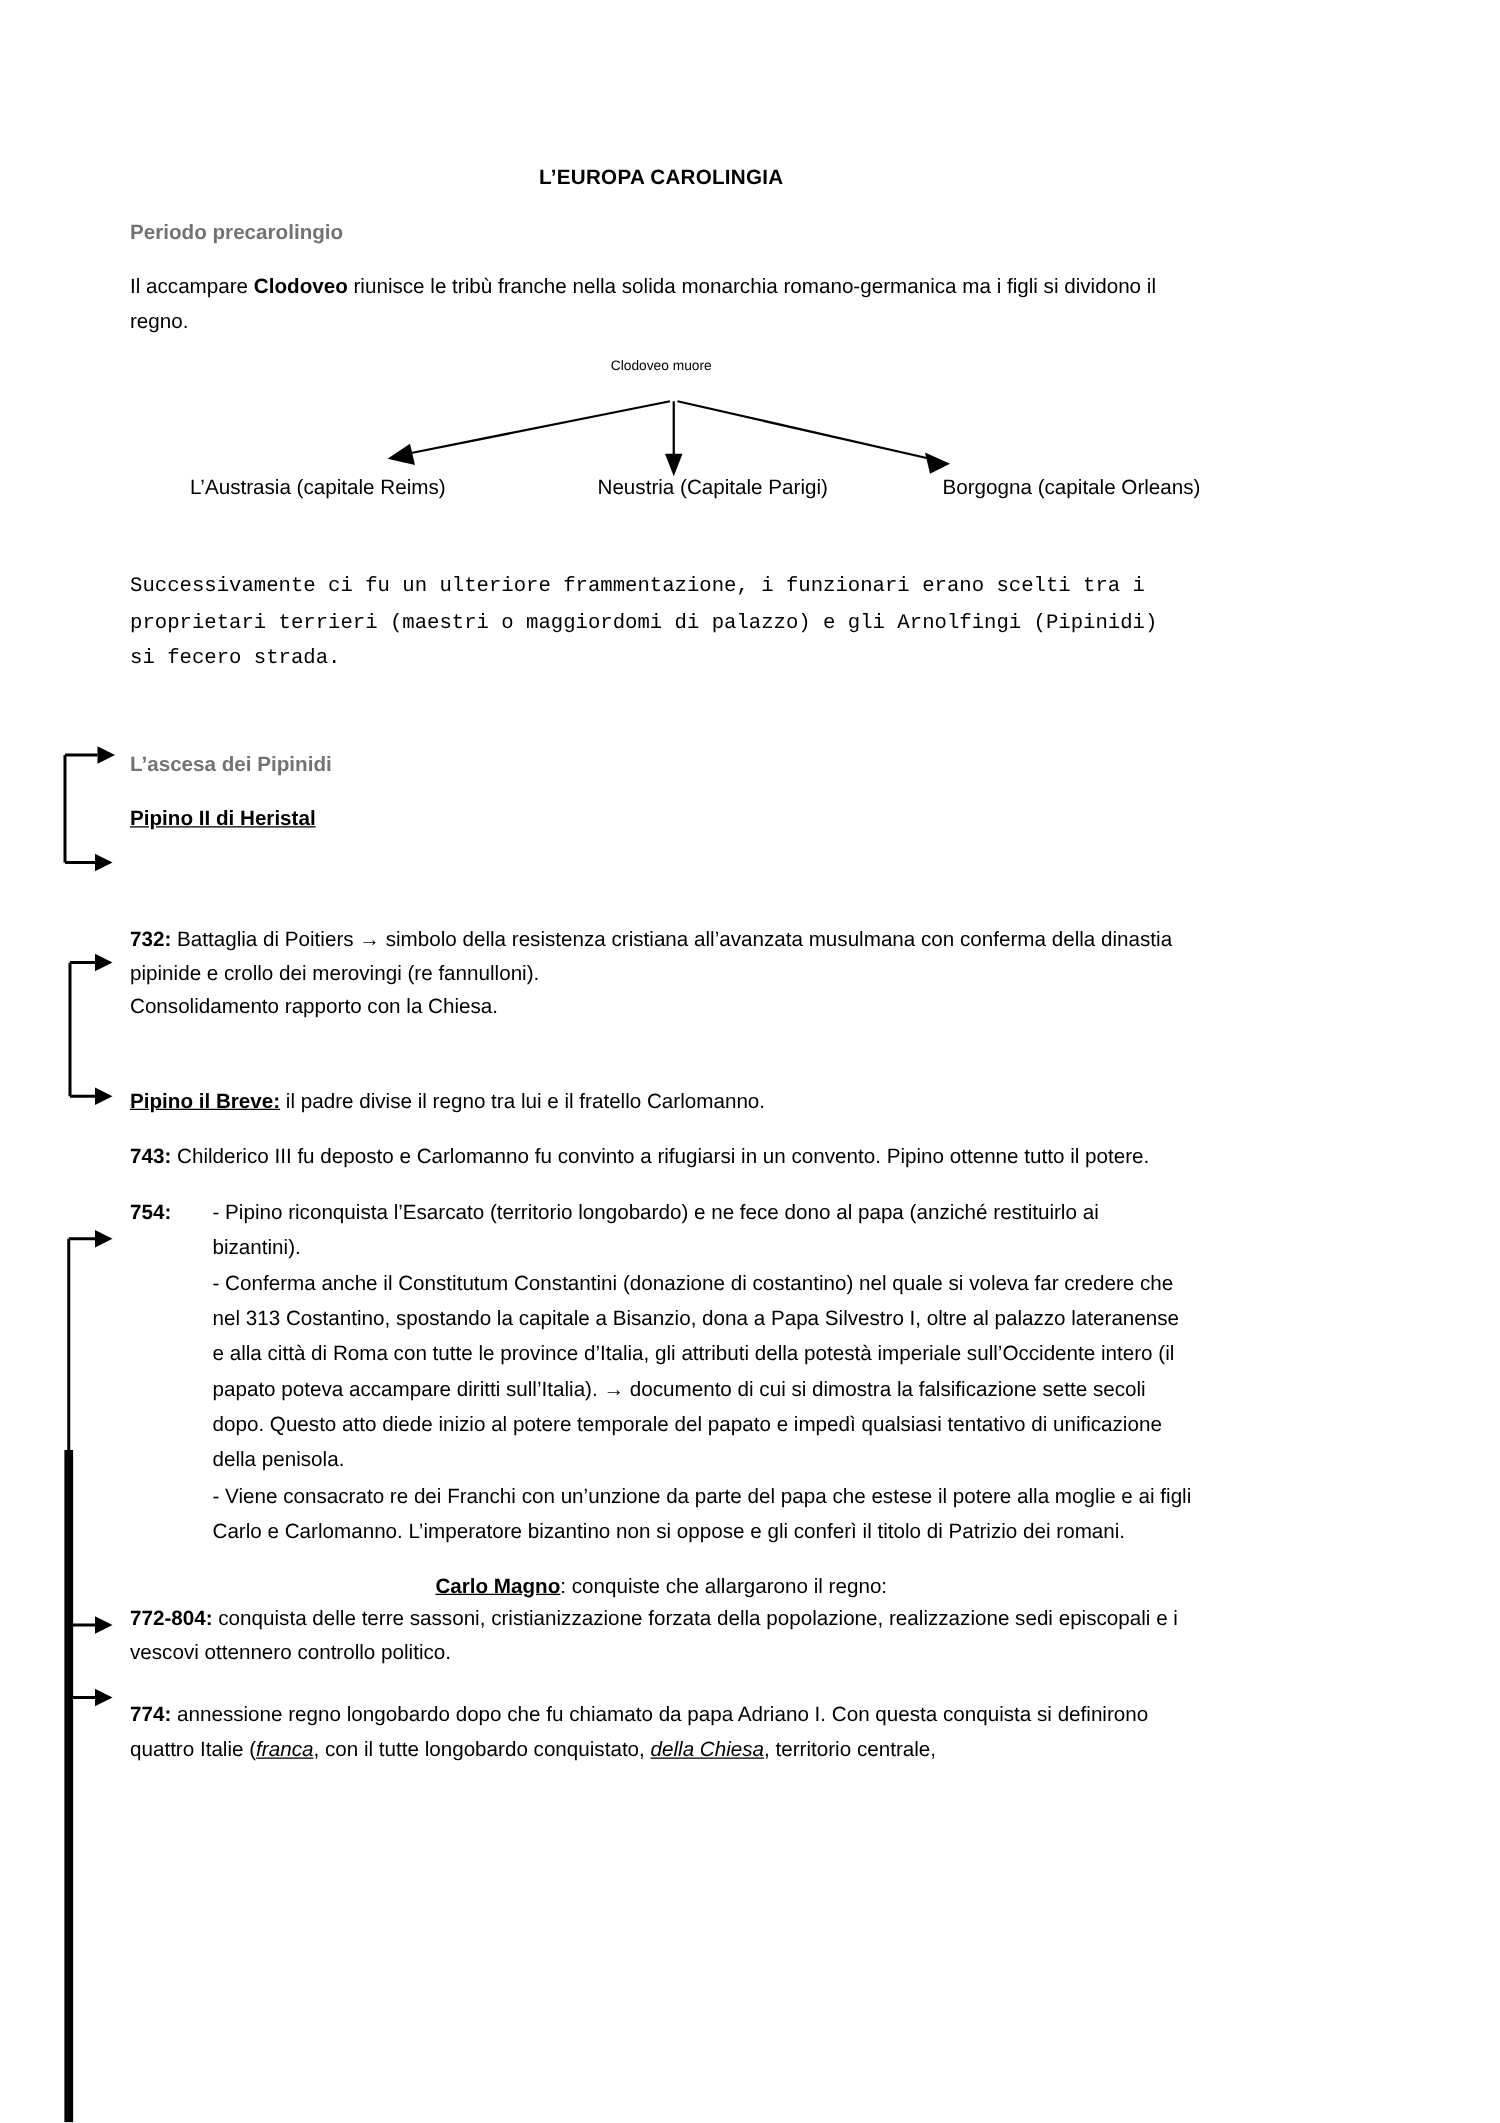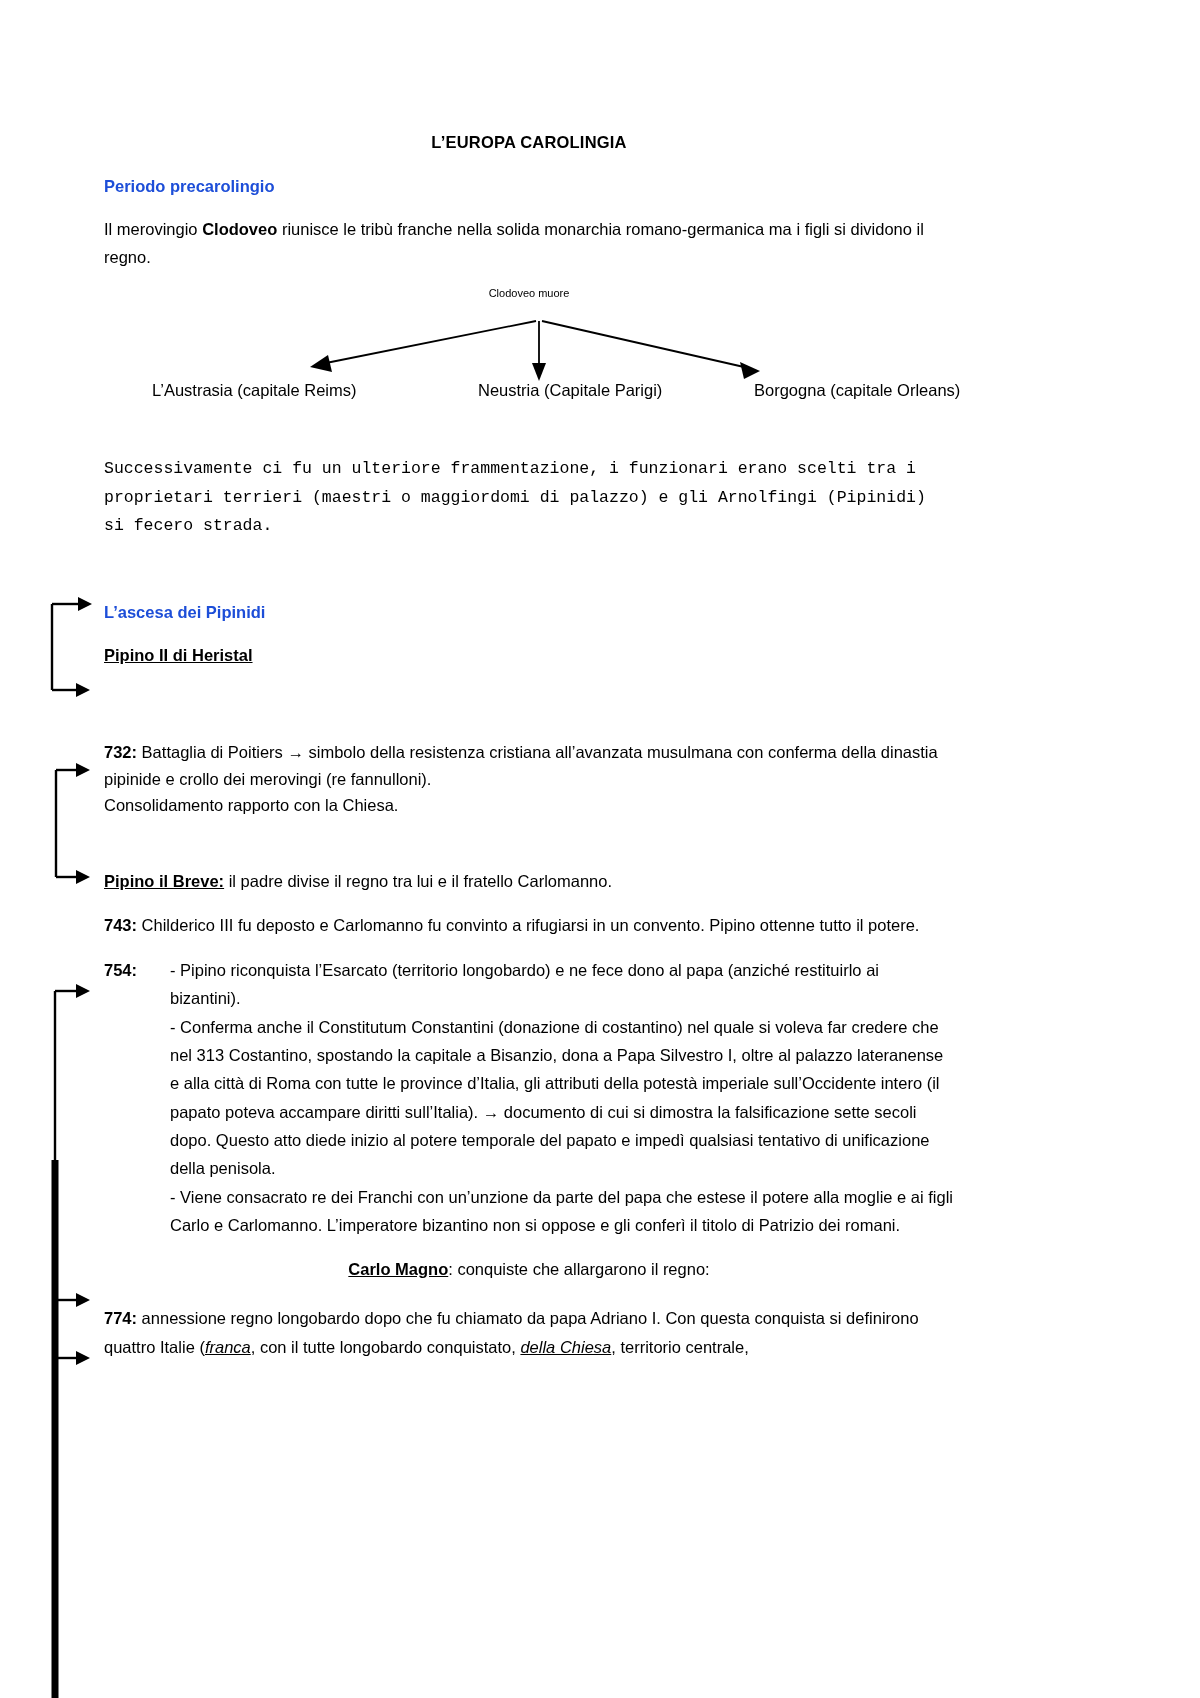--- a/index.html
+++ b/index.html
@@ -27,21 +27,21 @@
   .doc-title {
     text-align: center;
     font-weight: bold;
     font-size: 16.5px;
     letter-spacing: 0.2px;
     margin-top: 133px;
     margin-bottom: 0;
     line-height: 1.2;
   }
   .sec-head {
-    color: #1d4ed8;
+    color: #737373;
     font-weight: bold;
     font-size: 16.5px;
     line-height: 1.45;
   }
   .para {
     font-size: 16.5px;
     line-height: 1.72;
     text-align: left;
   }
   .para.tight {
@@ -149,21 +149,21 @@
 
     <h1 class="doc-title">L’EUROPA CAROLINGIA</h1>
 
     <div class="spacer-22"></div>
 
     <div class="sec-head">Periodo precarolingio</div>
 
     <div class="spacer-16"></div>
 
     <p class="para" style="margin:0;">
-      <span>Il merovingio </span><b>Clodoveo</b><span> riunisce le tribù franche nella solida monarchia romano-germanica ma i figli si dividono il regno.</span>
+      <span>Il accampare </span><b>Clodoveo</b><span> riunisce le tribù franche nella solida monarchia romano-germanica ma i figli si dividono il regno.</span>
     </p>
 
     <div class="spacer-16"></div>
 
     <div class="diagram">
       <div class="node-top">Clodoveo muore</div>
       <svg width="850" height="92" viewBox="0 0 850 92" xmlns="http://www.w3.org/2000/svg">
 
         <line x1="435" y1="12" x2="435" y2="58" stroke="#000" stroke-width="1.8"></line>
         <polygon points="428,54 442,54 435,72" fill="#000"></polygon>
@@ -223,20 +223,23 @@
         <p style="margin:0;">- Conferma anche il Constitutum Constantini (donazione di costantino) nel quale si voleva far credere che nel 313 Costantino, spostando la capitale a Bisanzio, dona a Papa Silvestro I, oltre al palazzo lateranense e alla città di Roma con tutte le province d’Italia, gli attributi della potestà imperiale sull’Occidente intero (il papato poteva accampare diritti sull’Italia). → documento di cui si dimostra la falsificazione sette secoli dopo. Questo atto diede inizio al potere temporale del papato e impedì qualsiasi tentativo di unificazione della penisola.</p>
         <p style="margin:0;">- Viene consacrato re dei Franchi con un’unzione da parte del papa che estese il potere alla moglie e ai figli Carlo e Carlomanno. L’imperatore bizantino non si oppose e gli conferì il titolo di Patrizio dei romani.</p>
       </div>
     </div>
 
     <div class="spacer-16"></div>
 
     <p class="para tight" style="margin:0;text-align:center;">
       <b><u>Carlo Magno</u></b><span>: conquiste che allargarono il regno:</span>
     </p>
+    <p class="para tight" style="margin:0;">
+      <b>772-804:</b><span> conquista delle terre sassoni, cristianizzazione forzata della popolazione, realizzazione sedi episcopali e i vescovi ottennero controllo politico.</span>
+    </p>
 
     <div class="spacer-22"></div>
 
     <p class="para" style="margin:0;">
       <b>774:</b><span> annessione regno longobardo dopo che fu chiamato da papa Adriano I. Con questa conquista si definirono quattro Italie (</span><i><u>franca</u></i><span>, con il tutte longobardo conquistato, </span><i><u>della Chiesa</u></i><span>, territorio centrale,</span>
     </p>
 
   </div>
 </div>
 

